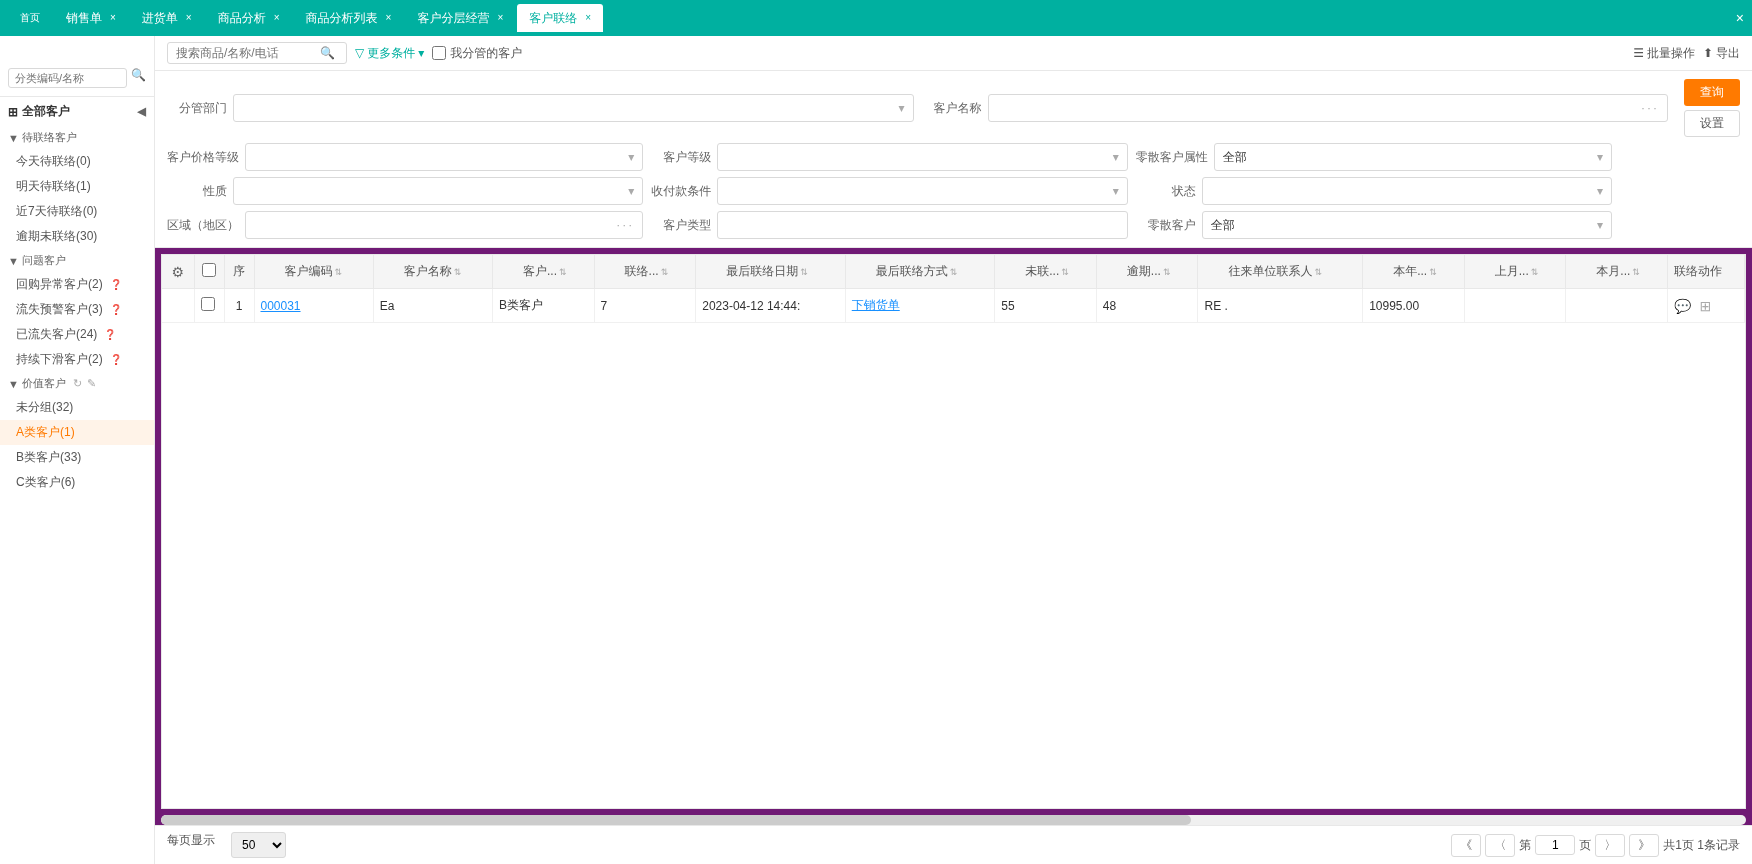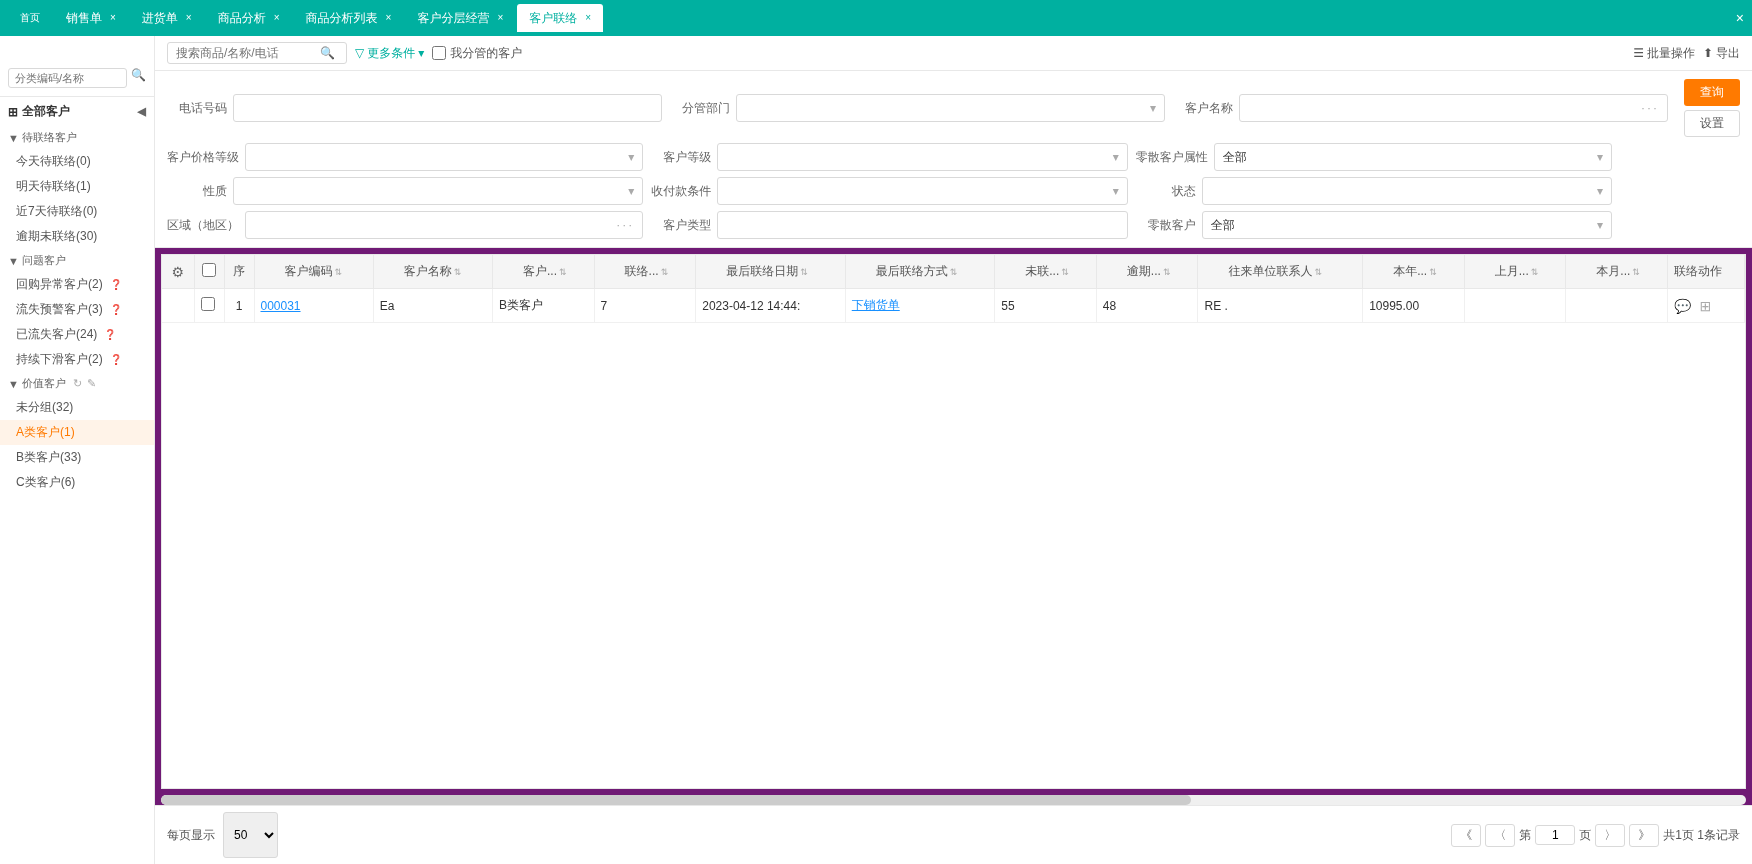--- a/index.html
+++ b/index.html
@@ -243,31 +243,30 @@
     .check-col { width: 30px; text-align: center; }
     .num-col { width: 30px; text-align: center; }
     .col-sort { display: flex; align-items: center; gap: 2px; margin-left: 24px; }
     .sort-arrow { color: #aaa; font-size: 9px; }
 
     
     .table-footer {
       background: #fff;
       padding: 6px 12px;
       display: flex;
-      align-items: center;
-      gap: 8px;
+      gap: 16px;
       border-top: 1px solid #e8e8e8;
       font-size: 12px;
       color: #555;
     }
     .page-size-label { white-space: nowrap; }
     .page-size-select {
       border: 1px solid #d9d9d9;
       border-radius: 3px;
-      padding: 14px 6px;
+      padding: 4px 6px;
       font-size: 12px;
       outline: none;
     }
     .pagination { display: flex; align-items: center; gap: 4px; margin-left: auto; }
     .page-btn {
       border: 1px solid #d9d9d9;
       background: #fff;
       border-radius: 3px;
       padding: 2px 8px;
       cursor: pointer;
@@ -424,24 +423,20 @@
         <div class="btn-export">
           <span>⬆</span>
           <span>导出</span>
         </div>
       </div>
     </div>
 
     <div class="adv-filter">
 
       <div class="adv-filter-row">
-        <div class="filter-item">
-          <label>电话号码</label>
-          <div class="filter-input"></div>
-        </div>
         <div class="filter-item">
           <label>分管部门</label>
           <div class="filter-input">
             <span></span>
             <span class="arrow">▾</span>
           </div>
         </div>
         <div class="filter-item">
           <label>客户名称</label>
           <div class="filter-input">

